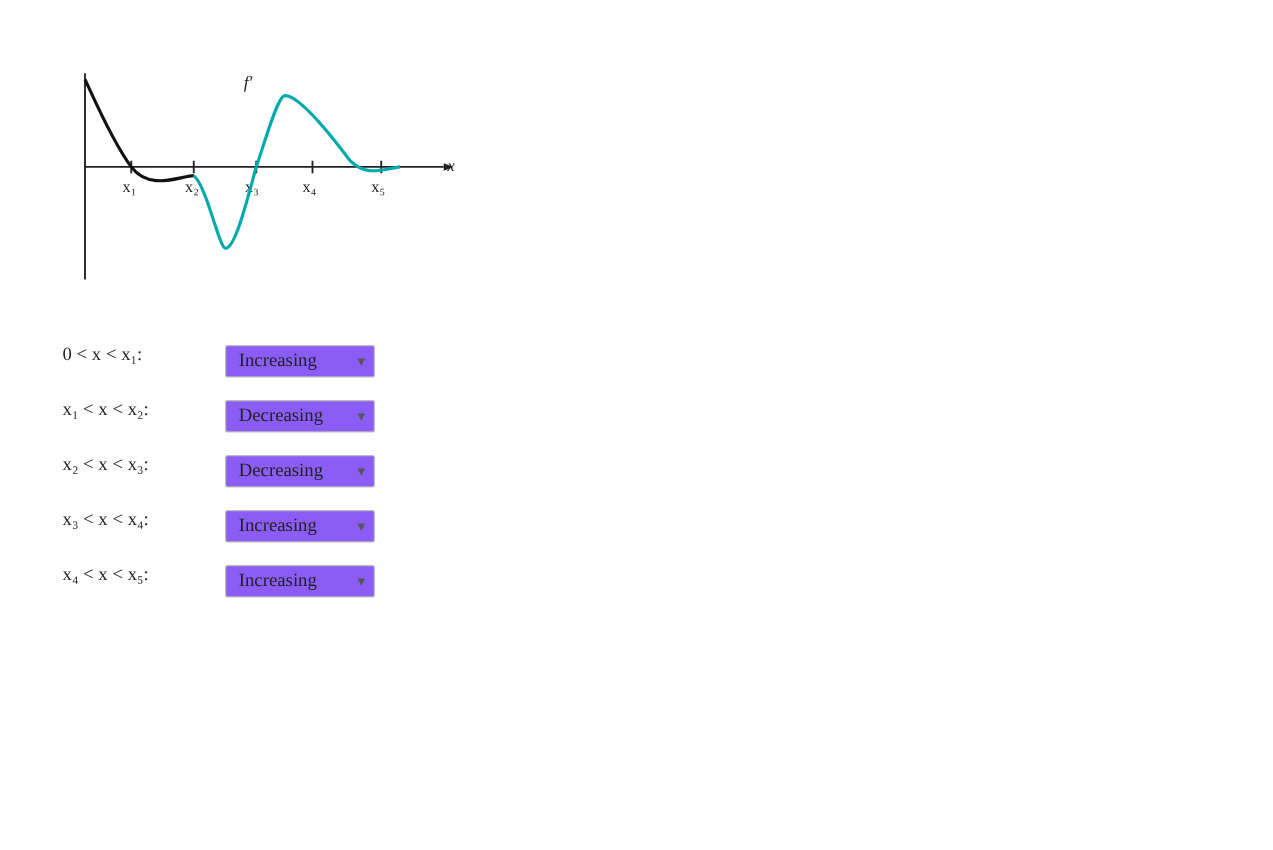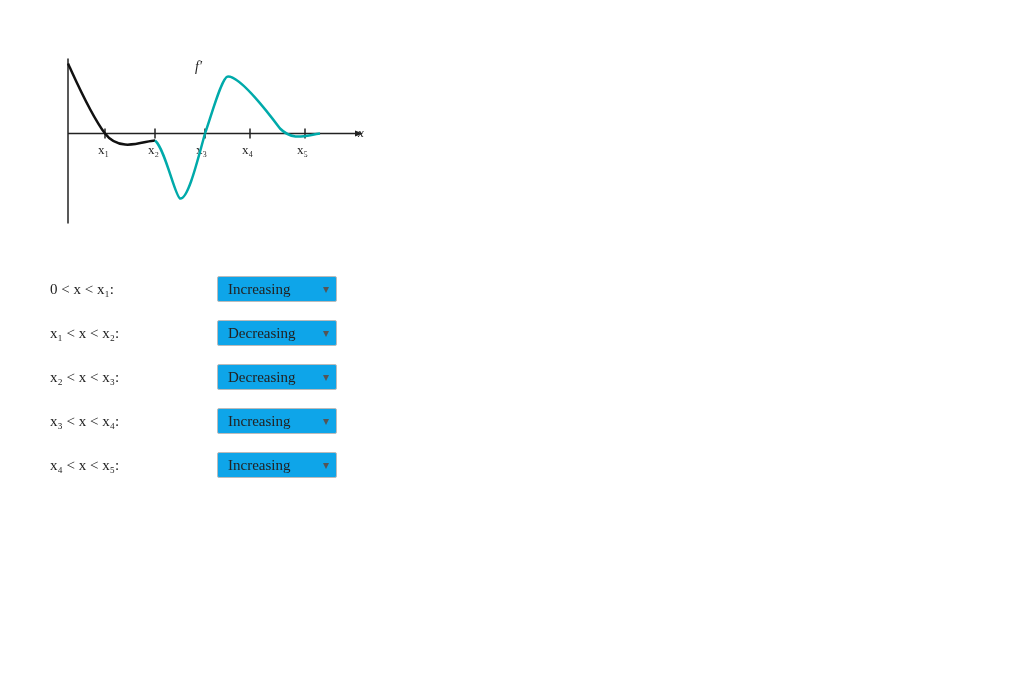--- a/index.html
+++ b/index.html
@@ -32,47 +32,45 @@
     }
     .graph-svg {
       width: 320px;
       height: 190px;
     }
     .intervals-section {
       margin-left: 10px;
     }
     .interval-row {
       display: flex;
-      align-items: center;
       margin-bottom: 18px;
     }
     .interval-label {
       font-size: 15px;
       font-family: Georgia, serif;
       min-width: 130px;
       color: #222;
     }
     .dropdown-wrapper {
       position: relative;
       display: inline-block;
     }
     select {
       appearance: none;
       -webkit-appearance: none;
       border: 1.5px solid #bbb;
       border-radius: 2px;
-      background: #0ea5e9;
+      background: #8b5cf6;
       padding: 4px 28px 4px 10px;
       font-size: 15px;
       font-family: Georgia, serif;
       color: #222;
       cursor: pointer;
       min-width: 120px;
       outline: none;
-      margin-left: 37px;
     }
     .dropdown-arrow {
       position: absolute;
       right: 8px;
       top: 50%;
       transform: translateY(-50%);
       pointer-events: none;
       font-size: 12px;
       color: #555;
     }

